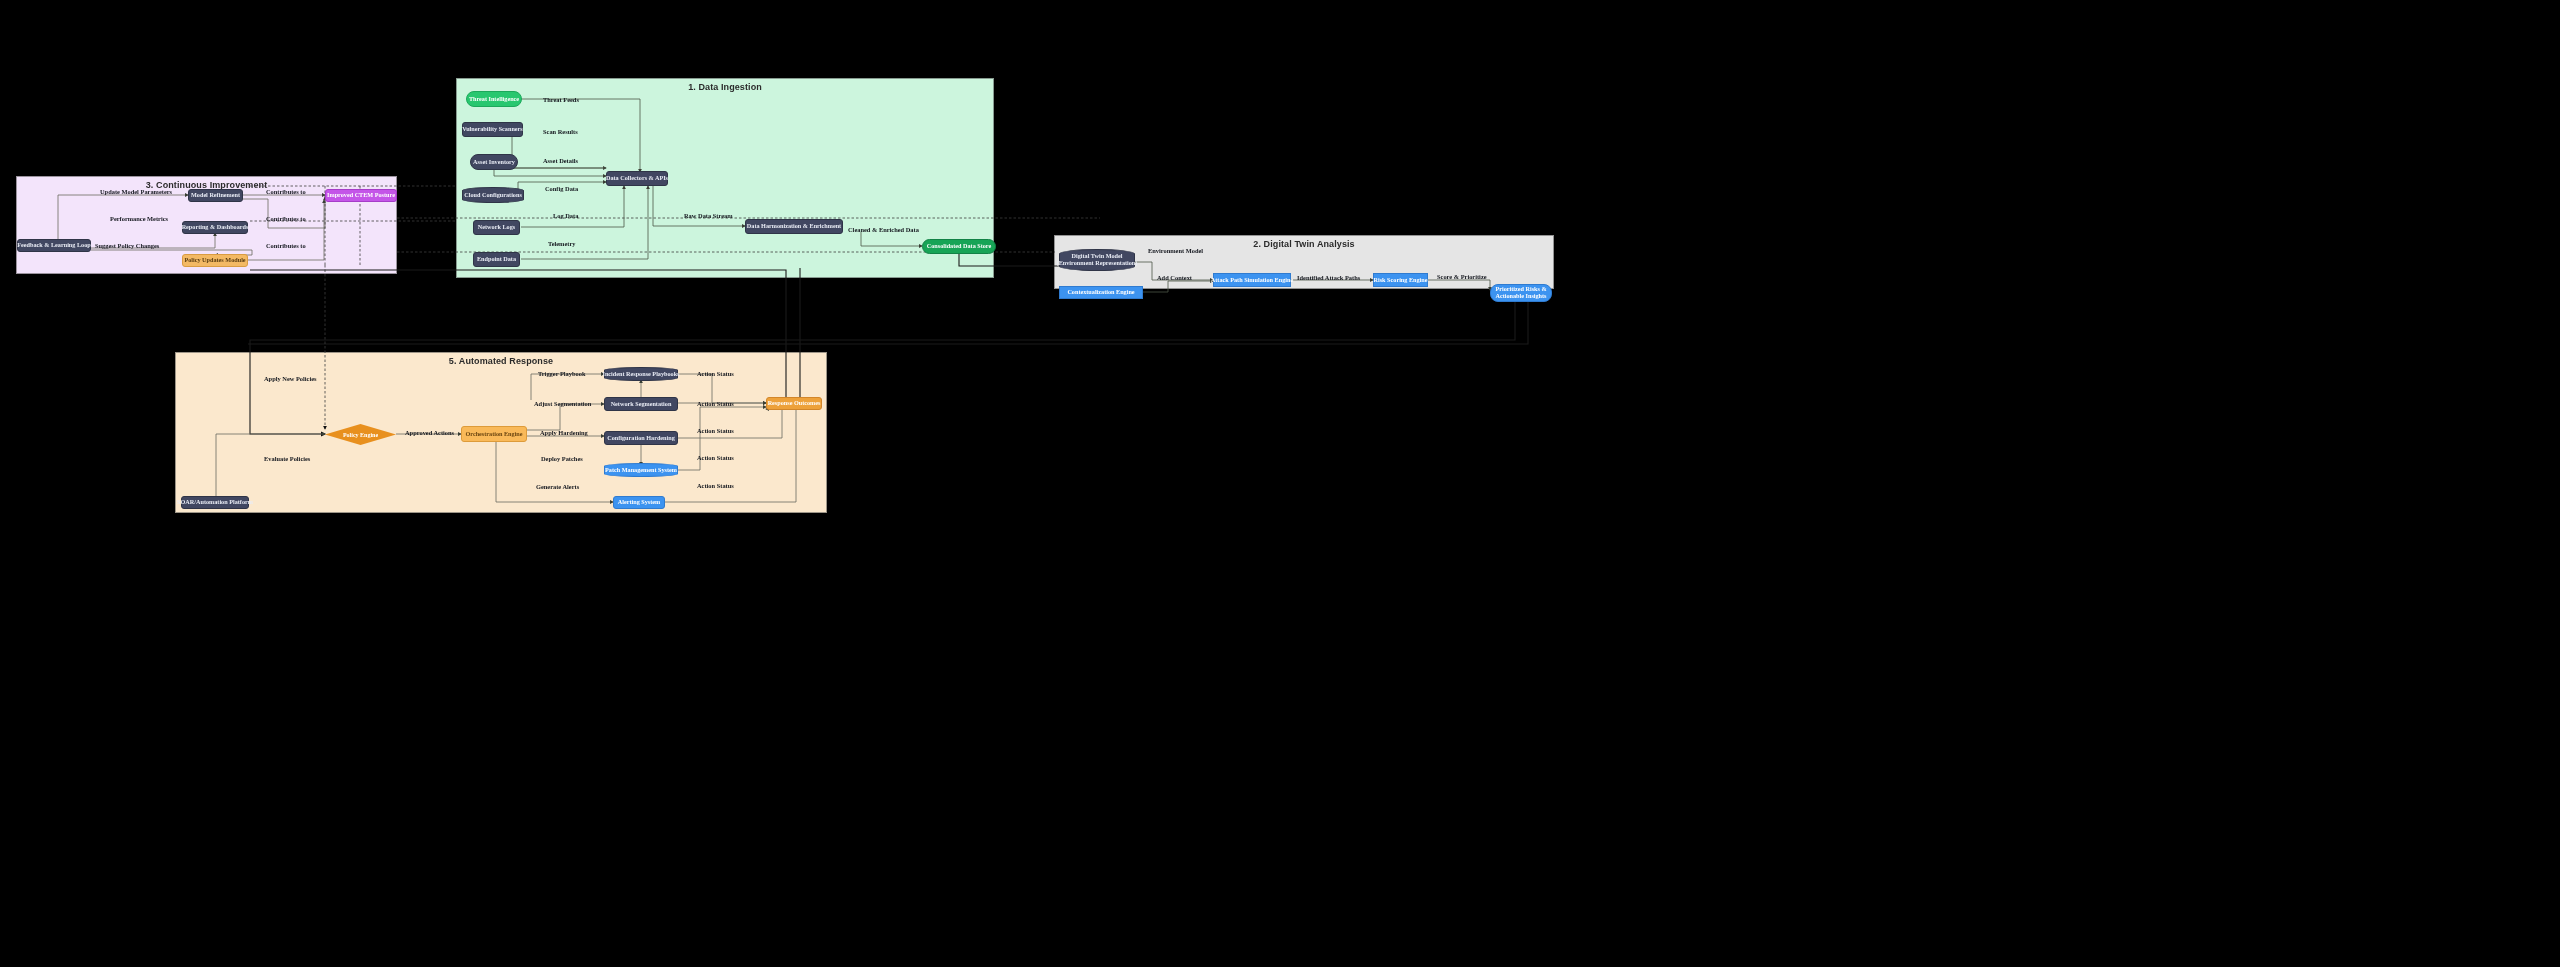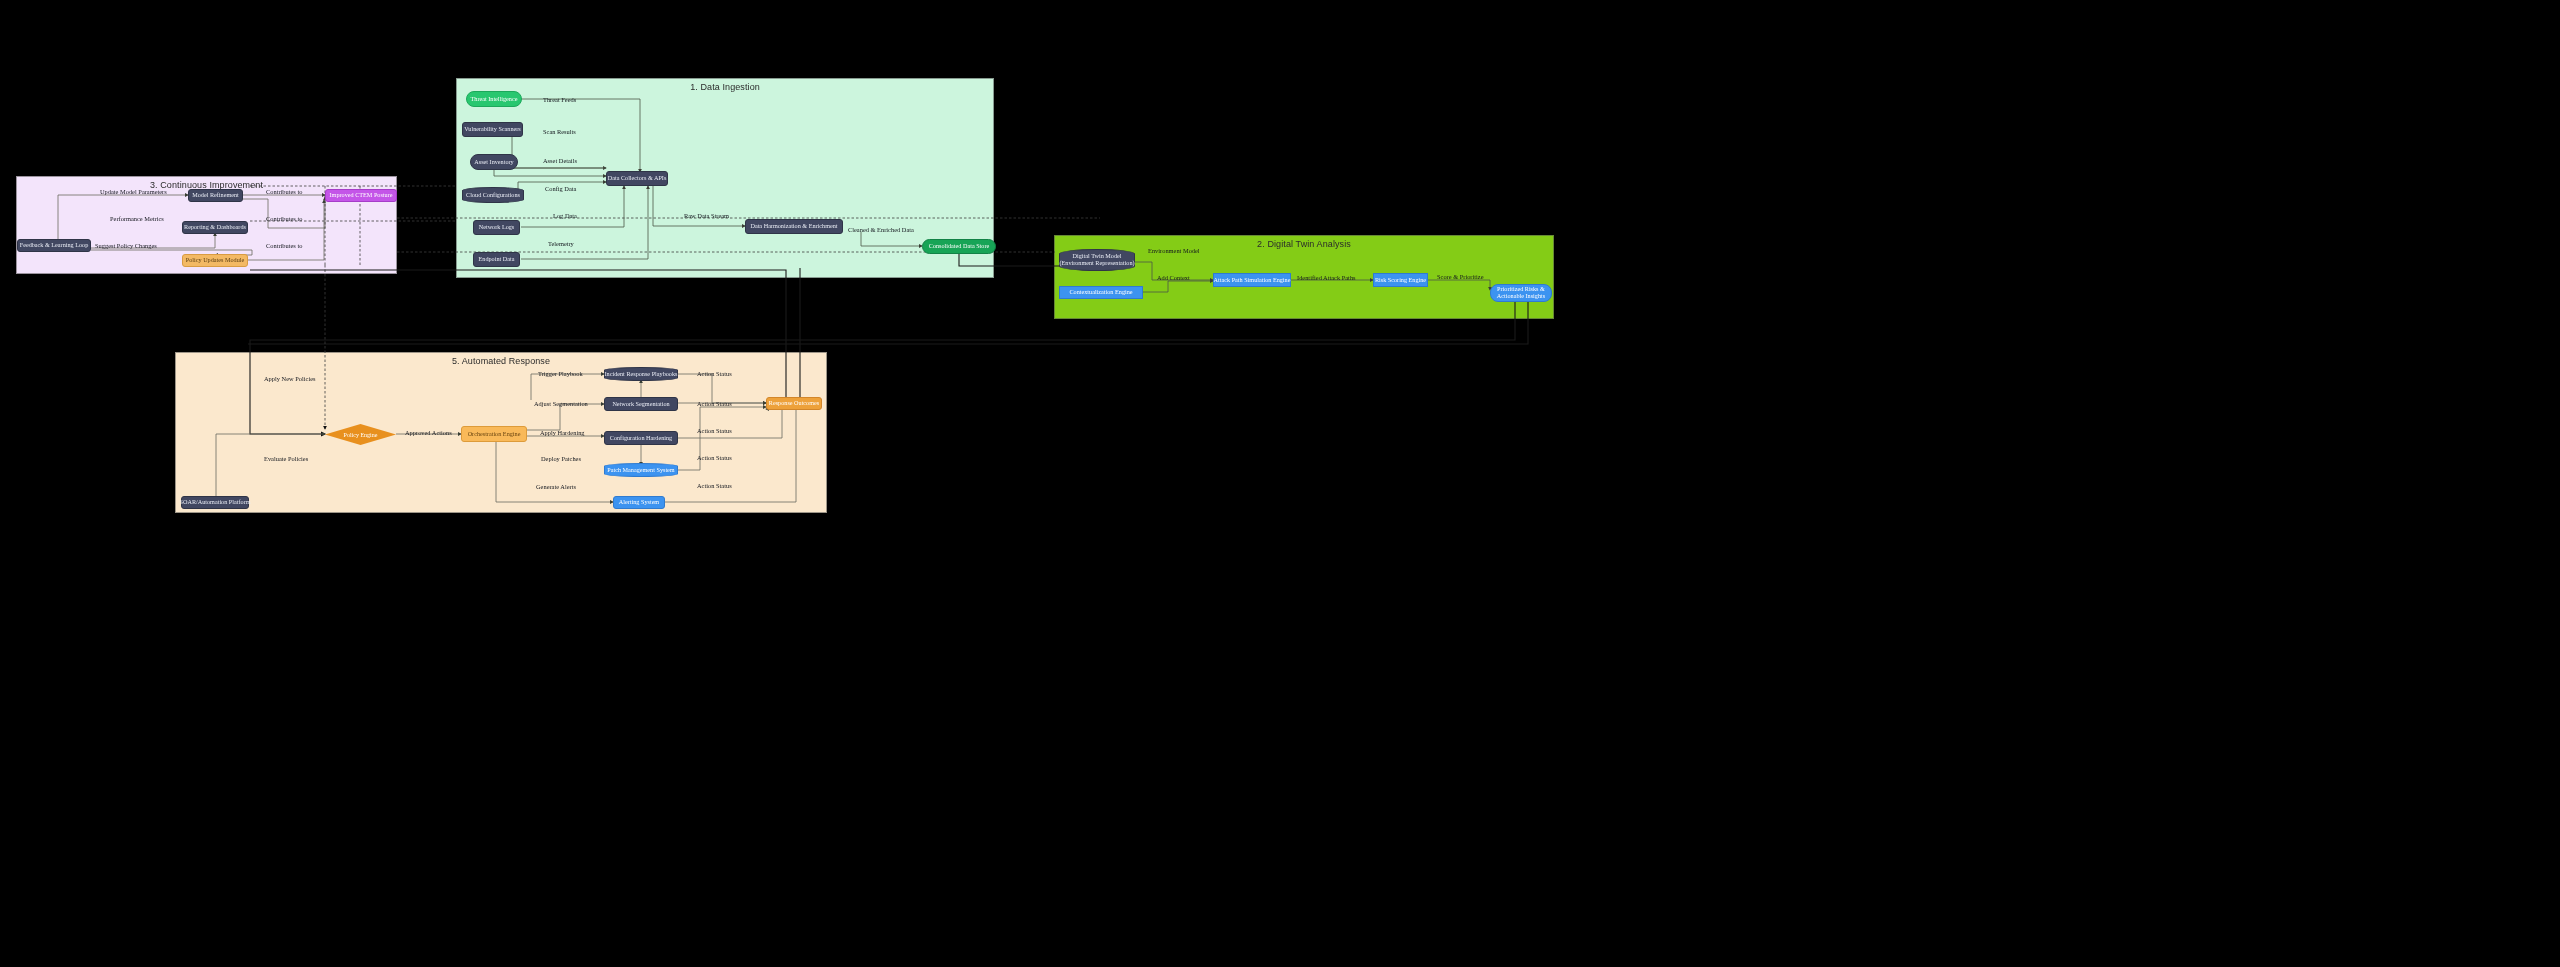--- a/index.html
+++ b/index.html
@@ -4,39 +4,39 @@
 <style>
   * { box-sizing: border-box; margin:0; padding:0; }
   html,body { background:#000; }
   body {
     width:2560px; height:967px;
     position:relative;
     overflow:hidden;
     font-family:"Liberation Serif", serif;
     background:#000;
   }
-  #stage { position:absolute; inset:0; }
+  #stage { position:absolute; inset:0;font-weight:bold; }
 
   
   .cluster {
     position:absolute;
     border:1px solid rgba(80,80,80,.55);
   }
   .cluster-title {
     position:absolute;
     top:3px; left:0; right:0;
     text-align:center;
     font-family:"Liberation Sans", sans-serif;
     font-size:9px;
     color:#2b2b2b;
     letter-spacing:.1px;
     white-space:nowrap;
   }
   #c-ingest   { left:456px;  top:78px;  width:538px; height:200px; background:#ccf5dd; }
-  #c-twin     { left:1054px; top:235px; width:500px; height:84px;  background:#84cc16; }
+  #c-twin     { left:1054px; top:235px; width:500px; height:54px;  background:#e5e5e5; }
   #c-response { left:175px;  top:352px; width:652px; height:161px; background:#fbe8cd; }
   #c-improve  { left:16px;   top:176px; width:381px; height:98px;  background:#f3e4fb; }
 
   
   .node {
     position:absolute;
     display:flex; align-items:center; justify-content:center;
     text-align:center;
     font-size:6.2px;
     line-height:1.12;

